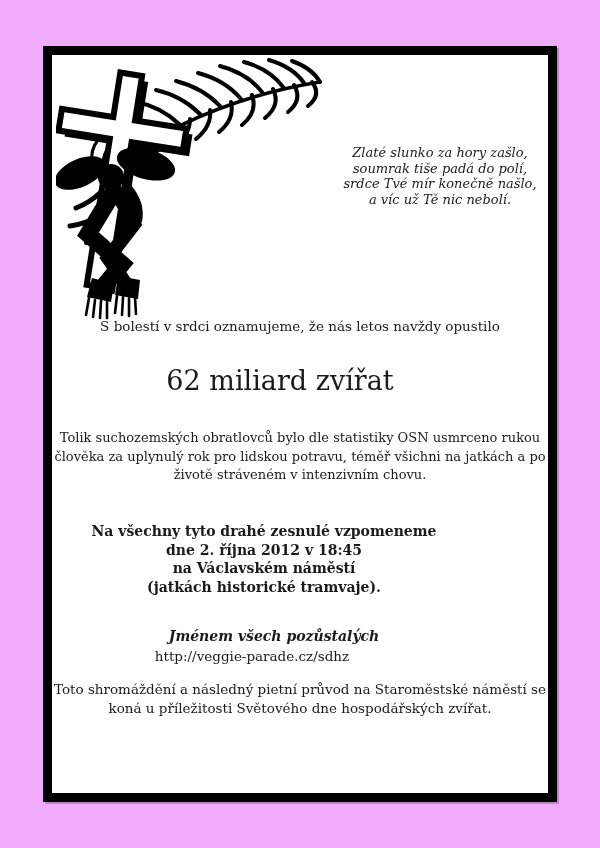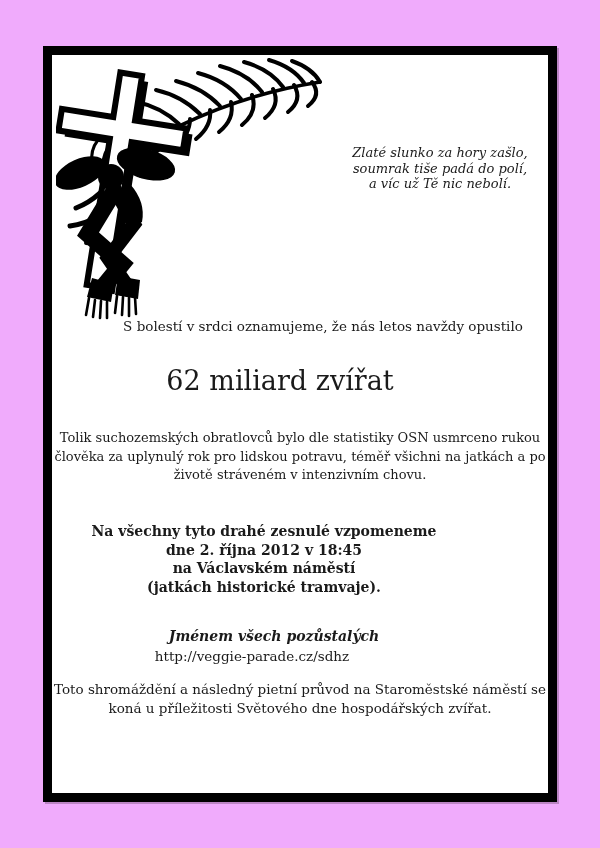--- a/index.html
+++ b/index.html
@@ -19,21 +19,21 @@
     box-shadow:2px 2px 0 rgba(0,0,0,0.22);
     background:#ffffff;
   }
   .ornament { position:absolute; left:56px; top:56px; }
   .txt { position:absolute; text-align:center; }
   .txt div { white-space:nowrap; }
   .poem {
     left:330px; top:145px; width:220px;
     font-style:italic; font-size:13px; line-height:15.5px;
   }
-  .intro { left:52px; top:316px; width:496px; font-size:13.5px; line-height:20px;margin-left:23px; }
+  .intro { left:52px; top:316px; width:496px; font-size:13.5px; line-height:20px; }
   .title-line { left:52px; top:364px; width:456px; font-size:27px; line-height:34px; }
   .desc { left:52px; top:429px; width:496px; font-size:13px; line-height:18.5px; }
   .event { left:52px; top:522px; width:424px; font-size:14px; font-weight:bold; line-height:18.5px; }
   .signature { left:52px; top:626px; width:444px; font-size:14px; font-weight:bold; font-style:italic; line-height:20px; }
   .url { left:52px; top:646px; width:400px; font-size:13.5px; line-height:20px; }
   .footer { left:52px; top:680px; width:496px; font-size:13.5px; line-height:19px; }
 </style>
 </head>
 <body>
 
@@ -112,20 +112,21 @@
       <path d="M61,240 l-2,17"></path>
       <path d="M67,241 l-1,18"></path>
       <path d="M73,242 l0,18"></path>
       <path d="M79,241 l1,17"></path>
     </g>
   </svg>
 
   <div class="txt poem">
     <div>Zlaté slunko za hory zašlo,</div>
     <div>soumrak tiše padá do polí,</div>
+    <div>srdce Tvé mír konečně našlo,</div>
     <div>a víc už Tě nic nebolí.</div>
   </div>
 
   <div class="txt intro">
     <div>S bolestí v srdci oznamujeme, že nás letos navždy opustilo</div>
   </div>
 
   <div class="txt title-line">
     <div>62 miliard zvířat</div>
   </div>

